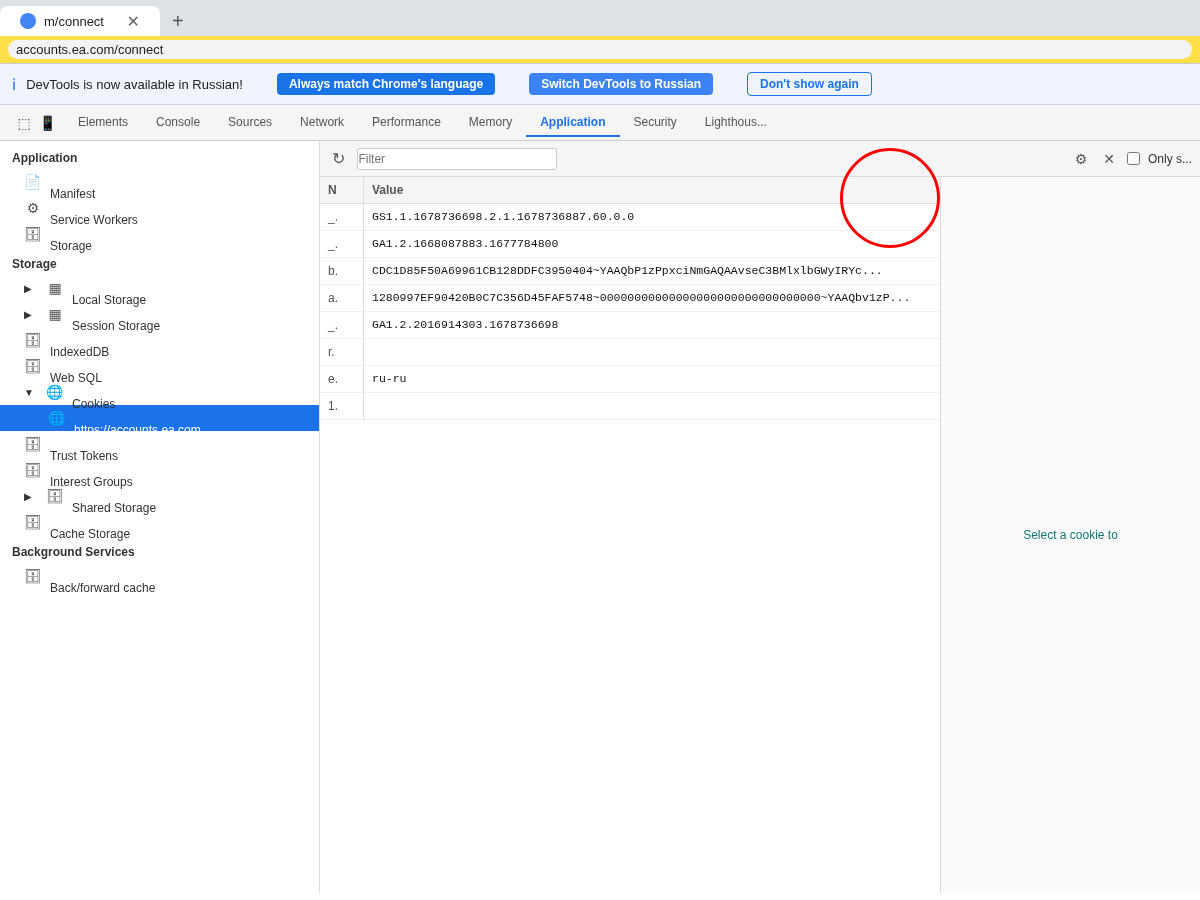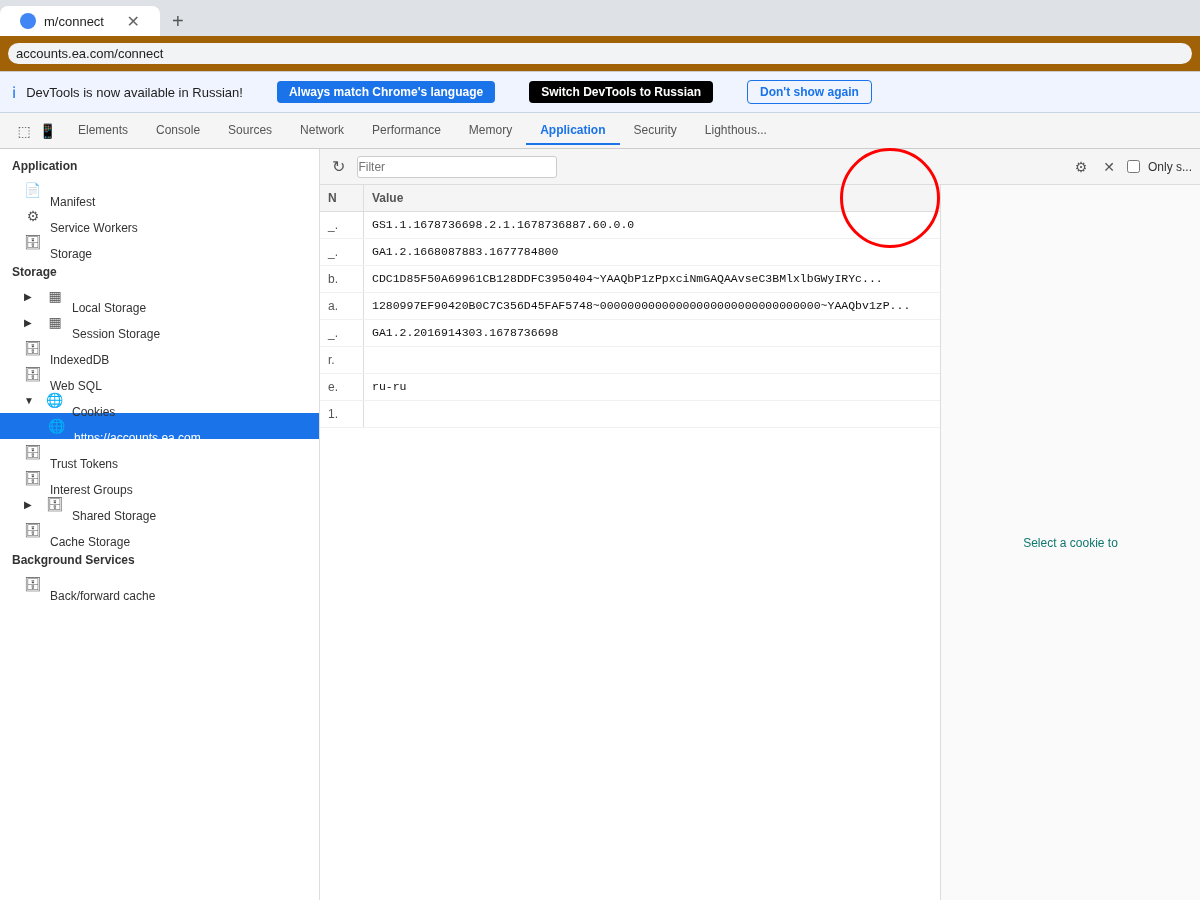--- a/index.html
+++ b/index.html
@@ -49,25 +49,24 @@
     }
 
     .tab-new {
       padding: 4px 12px;
       font-size: 20px;
       color: #555;
       cursor: pointer;
     }
 
     .address-bar {
-      background: #a16207;
-      display: flex;
-      align-items: center;
+      background: #fde047;
+      display: flex;
       padding: 4px 8px;
-      height: 36px;
+      height: 28px;
       border-bottom: 1px solid #ccc;
     }
 
     .address-input {
       flex: 1;
       border: none;
       outline: none;
       font-size: 13px;
       padding: 3px 8px;
       background: #f1f3f4;
@@ -101,21 +100,21 @@
       font-weight: 600;
       margin-left: 24px;
     }
 
     .notif-btn-blue {
       background: #1a73e8;
       color: #fff;
     }
 
     .notif-btn-blue2 {
-      background: #000000;
+      background: #3b82f6;
       color: #fff;
     }
 
     .notif-btn-plain {
       background: transparent;
       color: #1a73e8;
       border: 1px solid #1a73e8;
     }
 
     

